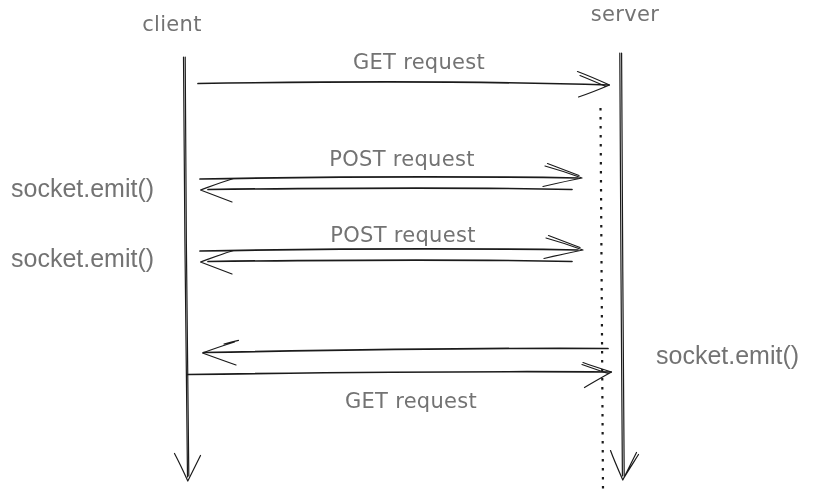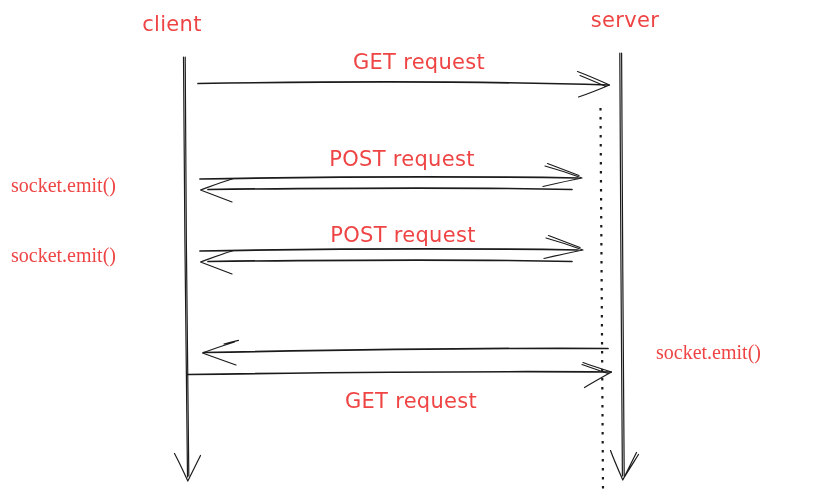--- a/index.html
+++ b/index.html
@@ -6,32 +6,32 @@
   .canvas{
     position:relative;
     width:820px;height:501px;
     background:#fff;
     overflow:hidden;
     font-family:"DejaVu Sans",sans-serif;
   }
   .canvas svg{position:absolute;left:0;top:0;}
   .lbl{
     position:absolute;
-    color:#ef4444;
+    color:#737373;
     white-space:nowrap;
     line-height:1.15;
   }
   .hand{
     font-family:"DejaVu Sans",sans-serif;
     font-size:21px;
     letter-spacing:0.3px;
   }
   .code{
-    font-family:Liberation Serif, serif;
-    font-size:20px;
+    font-family:Liberation Sans, sans-serif;
+    font-size:25px;
   }
   .center{transform:translateX(-50%);}
   path{stroke:#1b1b1b;fill:none;stroke-linecap:round;}
   .shaft{stroke-width:1.7;}
   .thin{stroke-width:1.2;}
   .dotted{stroke-width:2.2;stroke-dasharray:2.5 6.5;stroke-linecap:butt;}
 </style>
 </head>
 <body>
 
@@ -79,21 +79,21 @@
       <path class="thin" d="M202.5,353 C213,349 223.5,345.5 234.5,342 M202.5,353 C213.5,357 224.5,361 236,365 M224,344 C229,342.8 233.5,341.6 238.5,340.4"></path>
     </g>
 
     <g>
       <path class="shaft" d="M187.5,374.5 C330,372.5 470,371 611,372"></path>
       <path class="thin" d="M611.5,372 C602,369 592.5,366 583,362.5 M611.5,372 C602.5,377 593.5,382 584.5,387.5 M608,373.5 C599,370.5 590.5,367.5 582,364.5"></path>
     </g>
   </svg>
 
   <div class="lbl hand center" style="left:172px;top:12px">client</div>
-  <div class="lbl hand center" style="left:625px;top:8px">server</div>
+  <div class="lbl hand center" style="left:625px;top:2px">server</div>
 
   <div class="lbl hand center" style="left:419px;top:50px">GET request</div>
   <div class="lbl hand center" style="left:402px;top:147px">POST request</div>
   <div class="lbl hand center" style="left:403px;top:223px">POST request</div>
   <div class="lbl hand center" style="left:411px;top:389px">GET request</div>
 
   <div class="lbl code" style="left:11px;top:174px">socket.emit()</div>
   <div class="lbl code" style="left:11px;top:244px">socket.emit()</div>
   <div class="lbl code" style="left:656px;top:341px">socket.emit()</div>
 

